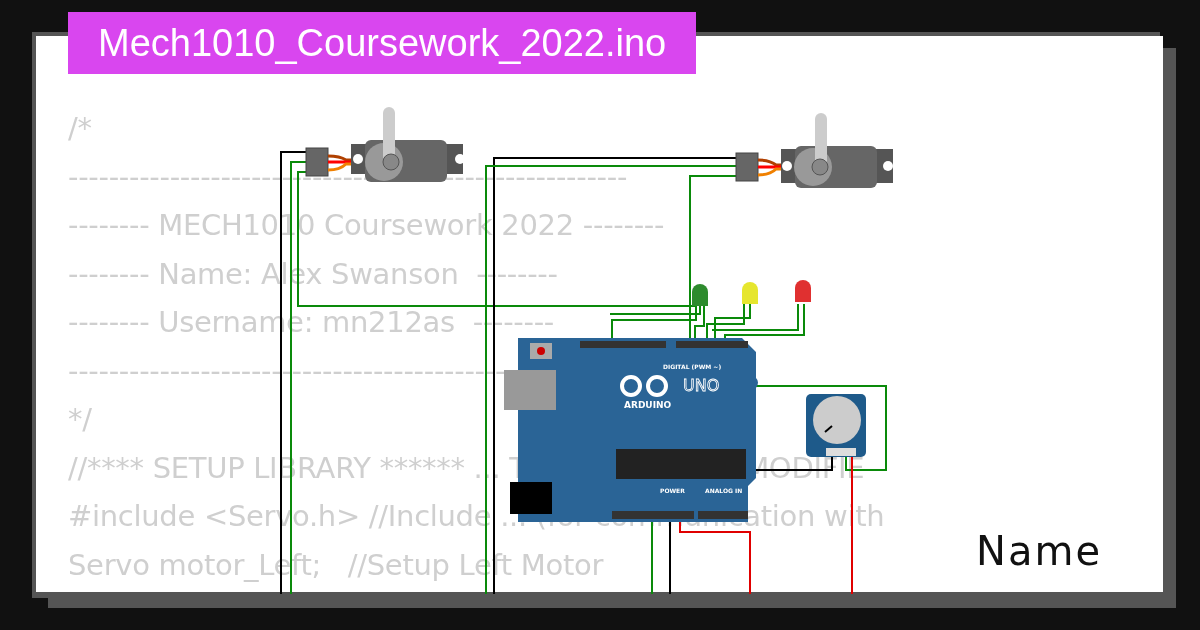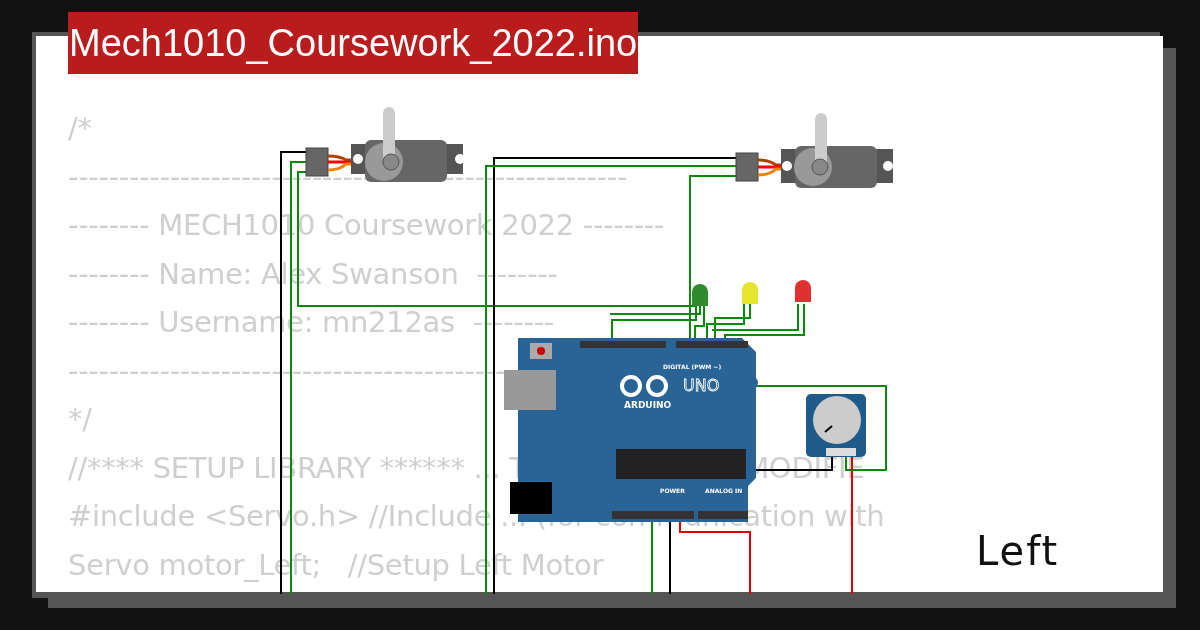--- a/index.html
+++ b/index.html
@@ -1,21 +1,21 @@
 <!DOCTYPE html>
 <html><head>
 <meta charset="utf-8">
 <style>
   html,body{margin:0;padding:0;}
   body{width:1200px;height:630px;background:#111111;position:relative;overflow:hidden;font-family:"DejaVu Sans","Liberation Sans",sans-serif;}
   .shadow{position:absolute;left:48px;top:48px;width:1128px;height:560px;background:#555555;}
   .card{position:absolute;left:32px;top:32px;width:1128px;height:566px;background:#555555;}
   .card-inner{position:absolute;left:4px;top:4px;width:1127px;height:556px;background:#ffffff;overflow:hidden;}
   .code{position:absolute;left:32px;top:68px;color:#cfcfcf;font-size:29px;line-height:48.5px;white-space:pre;letter-spacing:-0.3px;}
-  .title{position:absolute;left:68px;top:12px;height:62px;padding:0 1px;background:#b91c1c;color:#ffffff;font-family:"Liberation Sans",sans-serif;font-size:38px;line-height:62px;white-space:nowrap;}
+  .title{position:absolute;left:68px;top:12px;height:62px;padding:0 30px;background:#d946ef;color:#ffffff;font-family:"Liberation Sans",sans-serif;font-size:38px;line-height:62px;white-space:nowrap;}
   svg.circuit{position:absolute;left:0;top:0;}
   .wokwi{position:absolute;left:976px;top:528px;font-family:"DejaVu Sans",sans-serif;font-size:40px;color:#111;letter-spacing:2px;}
 </style>
 </head>
 <body>
 
 <div class="shadow"></div>
 <div class="card">
   <div class="card-inner">
     <div class="code"><div>/*</div><div>-------------------------------------------------------</div><div>-------- MECH1010 Coursework 2022 --------</div><div>-------- Name: Alex Swanson  --------</div><div>-------- Username: mn212as  --------</div><div>-------------------------------------------------------</div><div>*/</div><div>//**** SETUP LIBRARY ****** ... THESE LINES UNMODIFIE</div><div>#include &lt;Servo.h&gt; //Include ... (for communication with</div><div>Servo motor_Left;   //Setup Left Motor</div><div>Servo motor_Right;  //Setup Right Motor</div></div>
@@ -116,13 +116,13 @@
 
   <g>
     <rect x="806" y="394" width="60" height="63" rx="5" fill="#1e5a8a"></rect>
     <circle cx="837" cy="420" r="24" fill="#ccc"></circle>
     <line x1="825" y1="432" x2="832" y2="426" stroke="#000" stroke-width="2"></line>
     <rect x="826" y="448" width="30" height="8" fill="#ddd"></rect>
   </g>
 </svg>
 
 <div class="title">Mech1010_Coursework_2022.ino</div>
-<div class="wokwi">Left</div>
+<div class="wokwi">Name</div>
 
 </body></html>

